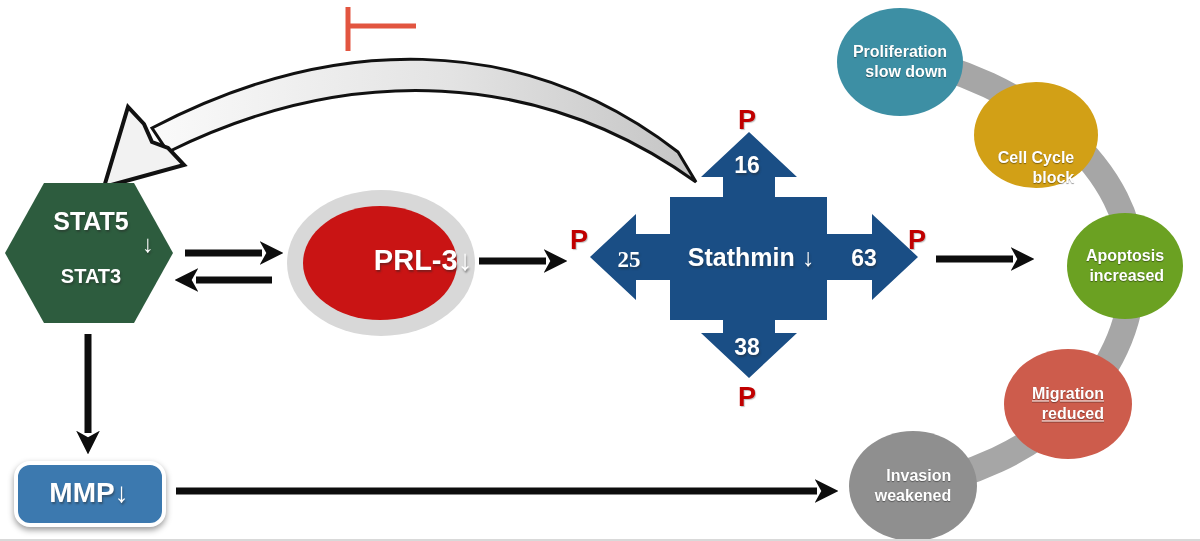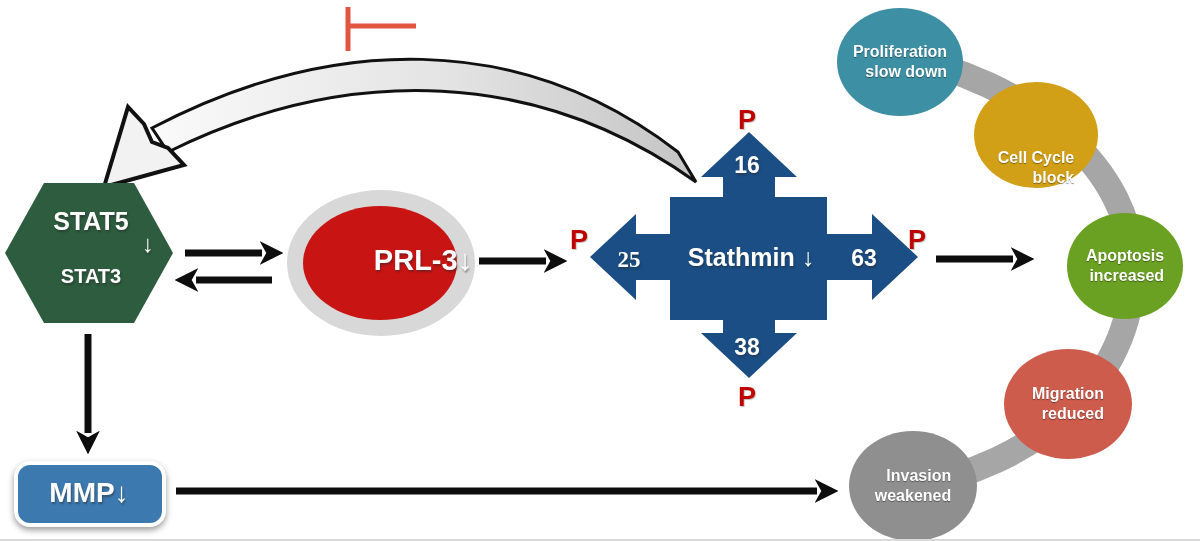--- a/index.html
+++ b/index.html
@@ -102,18 +102,18 @@
   <div class="t phospho" style="left:747px; top:398px; font-size:27px;">P</div>
 
   <div class="t" style="left:89px; top:493px; font-size:28px;">MMP↓</div>
 
   <div class="t outcome-label" style="left:900px; top:62px;">Proliferation
 slow down</div>
   <div class="t outcome-label" style="left:1036px; top:136px;margin-top:32px;">Cell Cycle
 block</div>
   <div class="t outcome-label" style="left:1125px; top:266px;">Apoptosis
 increased</div>
-  <div class="t outcome-label" style="left:1068px; top:404px;">Migration
+  <div class="t outcome-label" style="left:1068px; top:404px;text-decoration:underline;">Migration
 reduced</div>
   <div class="t outcome-label" style="left:913px; top:486px;">Invasion
 weakened</div>
 
 </div>
 
 </body></html>

